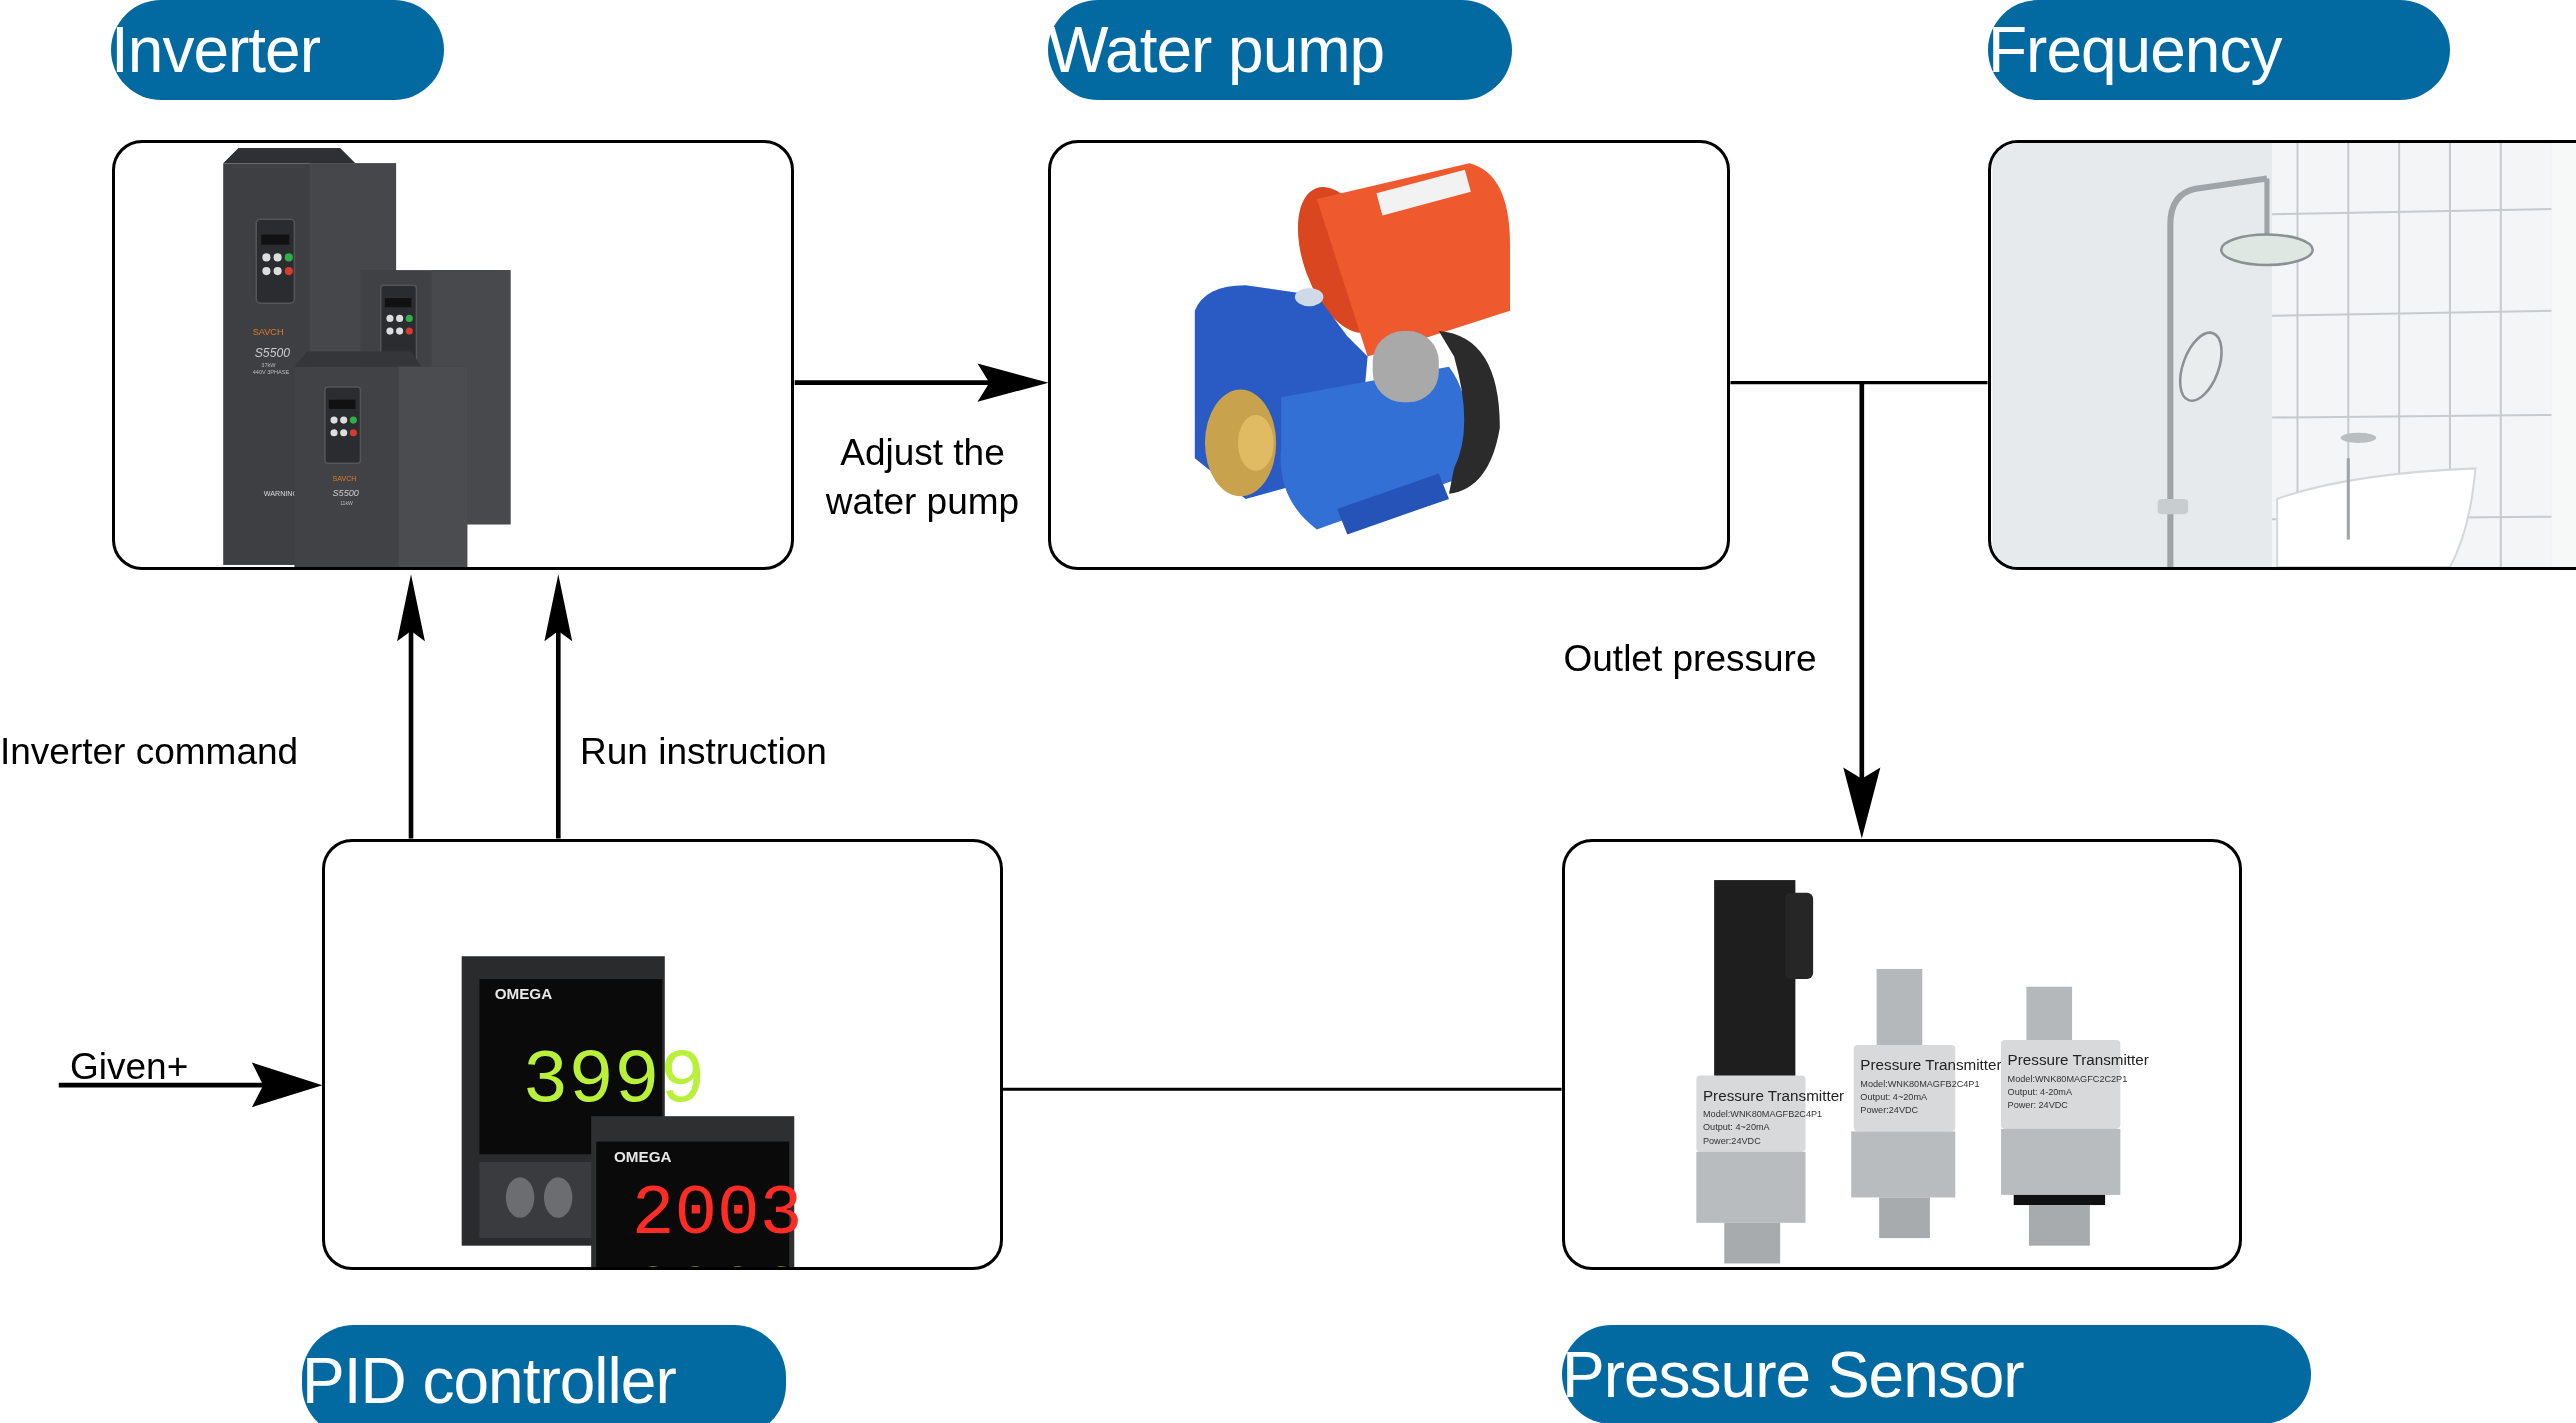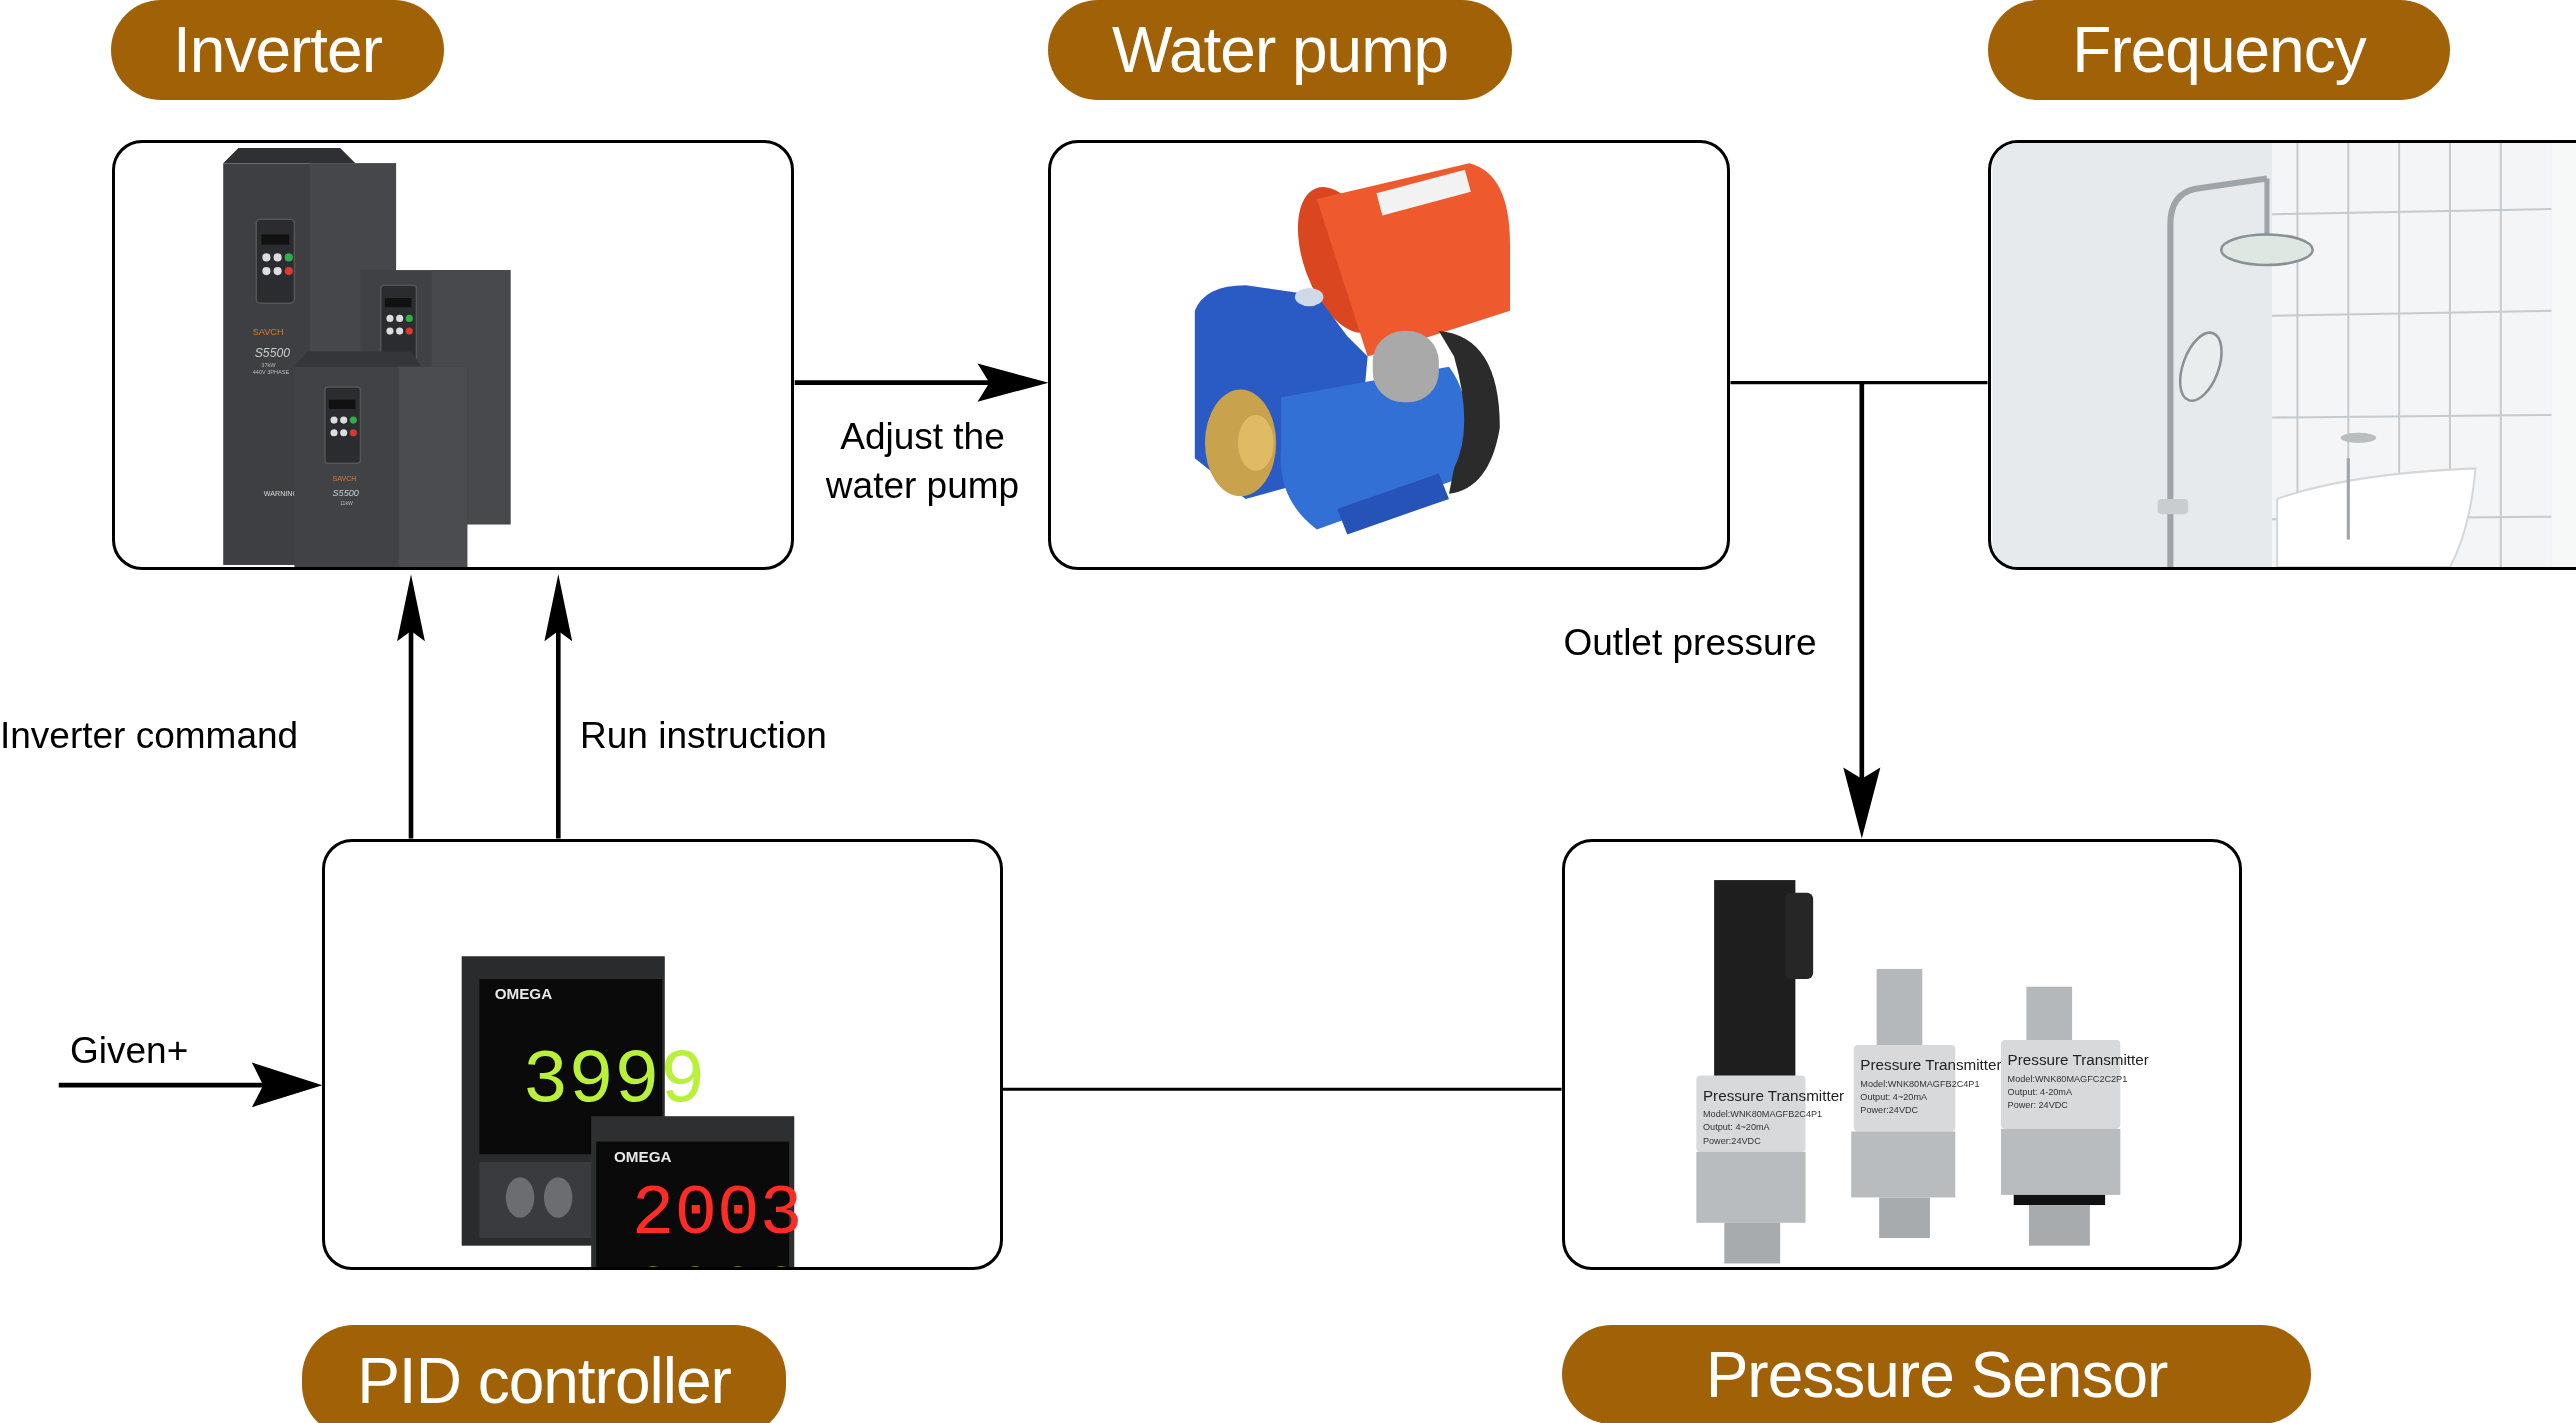--- a/index.html
+++ b/index.html
@@ -6,45 +6,46 @@
   #canvas {
     position: relative;
     width: 2673px;
     height: 1423px;
     background: #ffffff;
     overflow: hidden;
     font-family: "Liberation Sans", sans-serif;
   }
   .badge {
     position: absolute;
-    background: #a16207;
+    background: #0369a1;
     color: #ffffff;
     border-radius: 52px;
     display: flex;
     align-items: center;
-    justify-content: center;
+    justify-content: flex-start;
     font-size: 64px;
     letter-spacing: -1px;
     white-space: nowrap;
   }
   .box {
     position: absolute;
     box-sizing: border-box;
     border: 3.1px solid #000;
     border-radius: 30px;
     background: #fff;
     overflow: hidden;
   }
   .label {
     position: absolute;
     color: #000;
     font-size: 37px;
     line-height: 49px;
     text-align: center;
     white-space: nowrap;
+    margin-top: 16px;
   }
   svg.wires { position: absolute; left: 0; top: 0; }
   .photo { position: absolute; left: 0; top: 0; width: 100%; height: 100%; }
 </style>
 </head>
 <body>
 
 <div id="canvas">
 
   <svg class="wires" width="2673" height="1423" viewBox="0 0 5188 2763">

